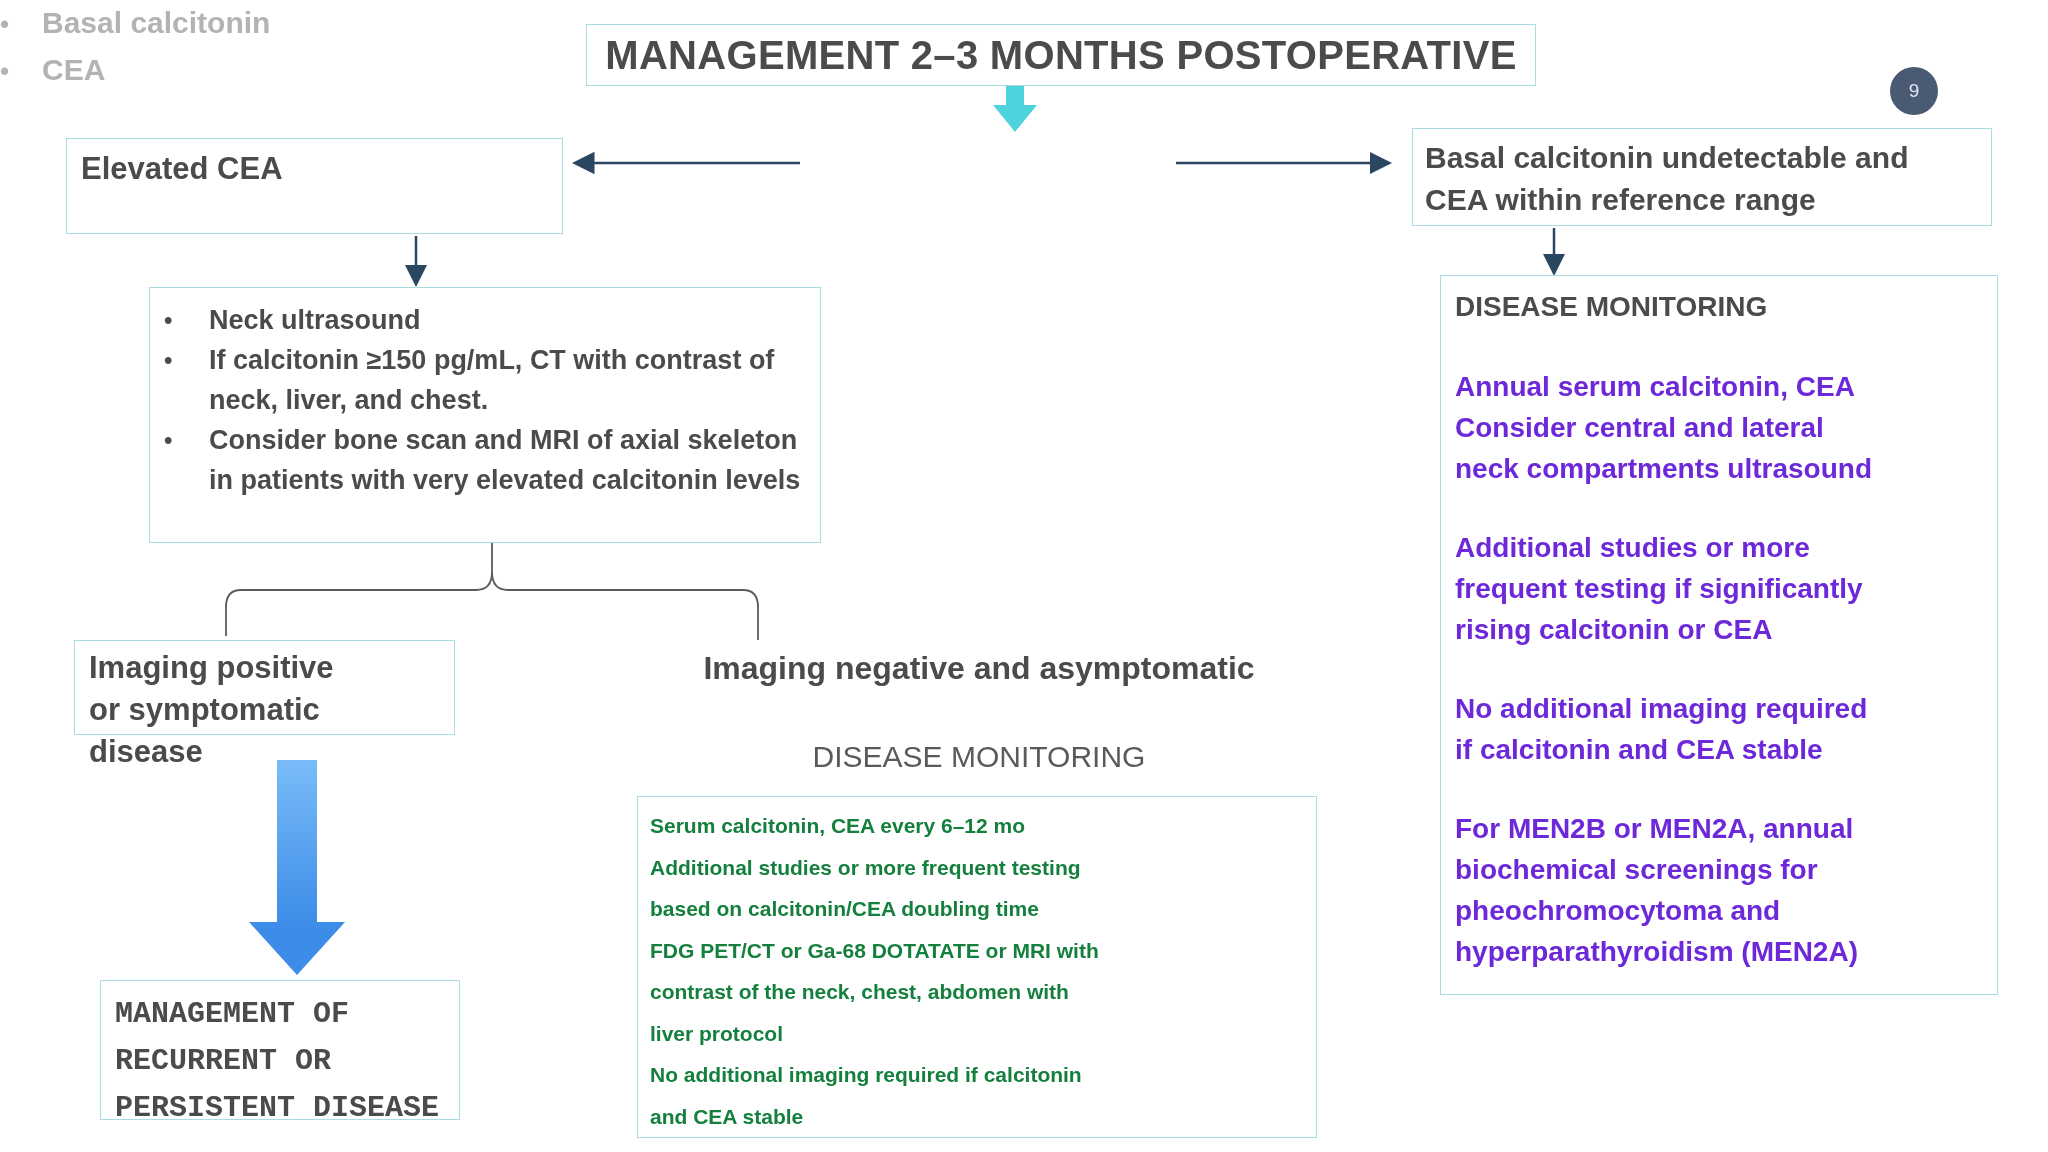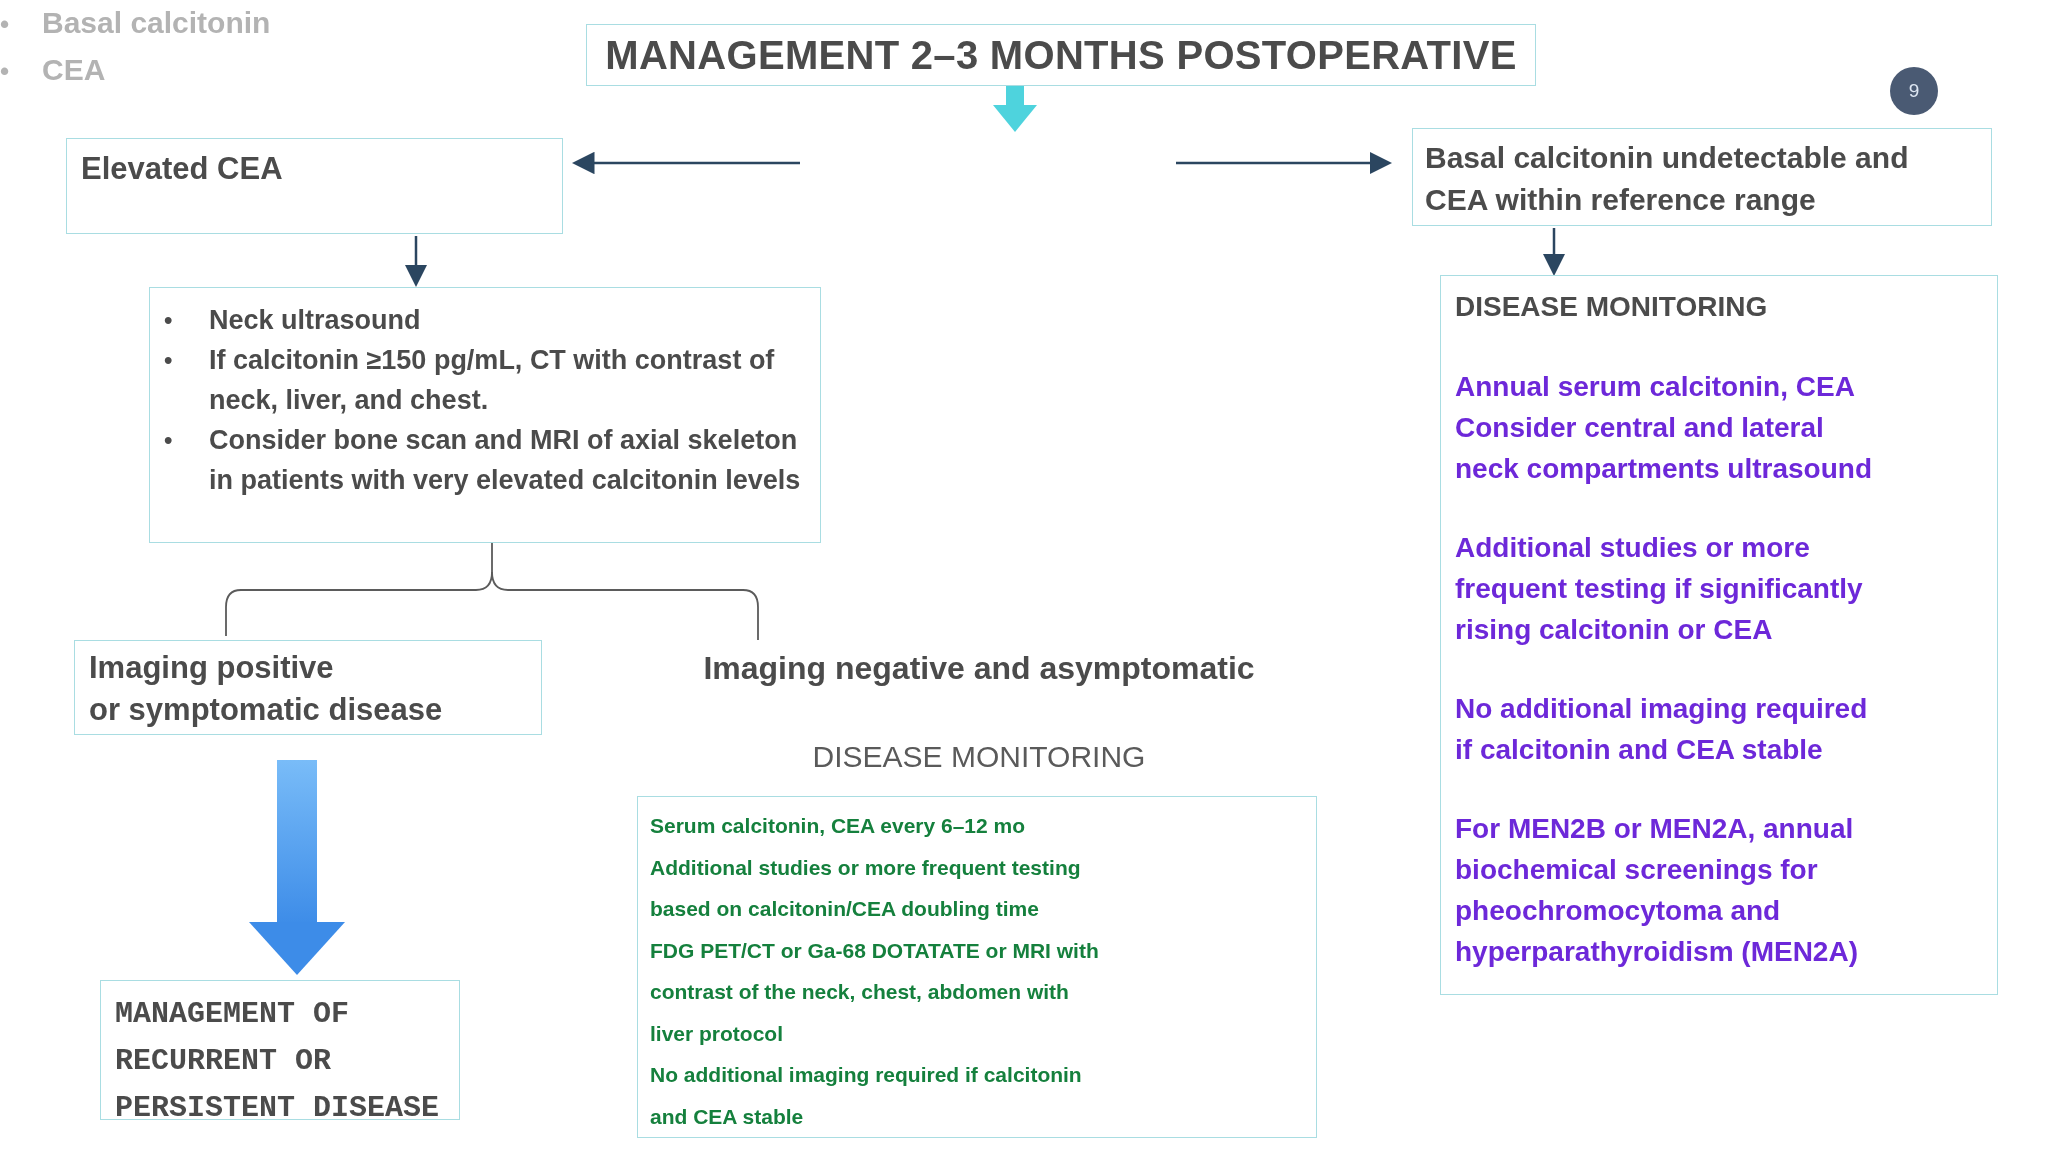--- a/index.html
+++ b/index.html
@@ -108,21 +108,21 @@
   .box-workup .bdot {
     width: 45px;
     flex: none;
     font-size: 24px;
     line-height: 40px;
   }
   .box-workup .btext { flex: 1; }
   .box-imgpos {
     left: 74px;
     top: 640px;
-    width: 468px;
+    width: 381px;
     height: 95px;
     padding: 6px 14px;
   }
   .box-imgpos .line {
     font-size: 31px;
     font-weight: bold;
     line-height: 42px;
     color: #4b4b4b;
   }
   .label-imgneg {

